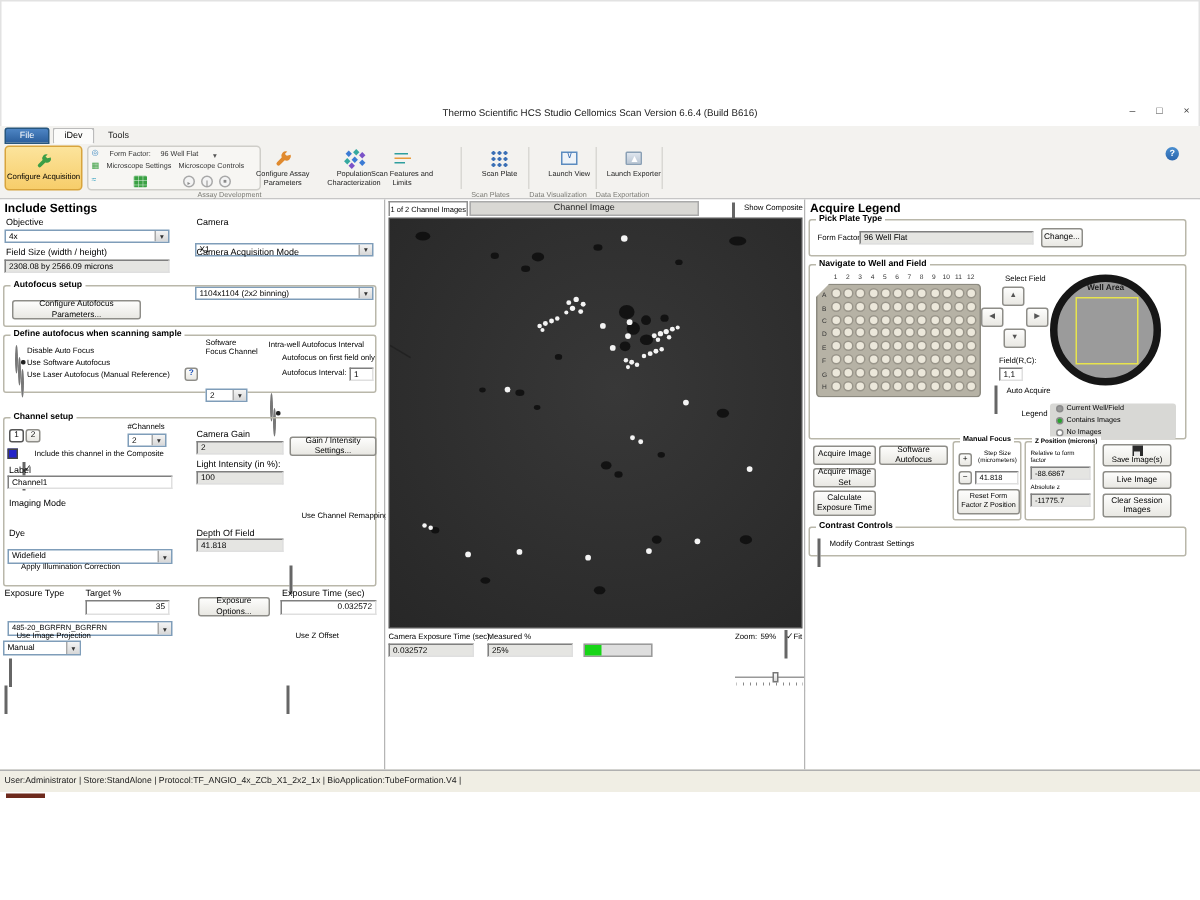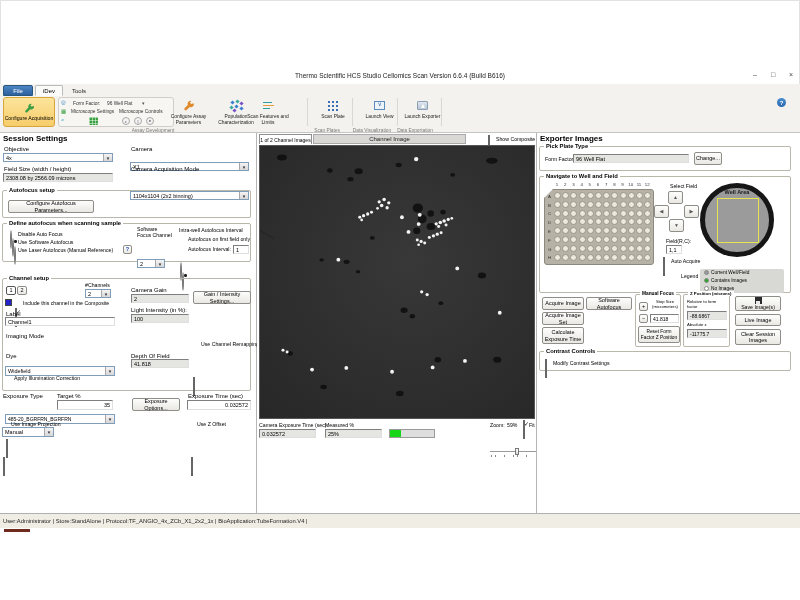--- a/index.html
+++ b/index.html
@@ -208,21 +208,21 @@
     <div class="abs vsep" style="left:441px;top:14px;height:28px"></div>
 
     <span class="abs grouplbl" style="left:153px;top:43.5px">Assay Development</span>
     <span class="abs grouplbl" style="left:327px;top:43.5px">Scan Plates</span>
     <span class="abs grouplbl" style="left:372px;top:43.5px">Data Visualization</span>
     <span class="abs grouplbl" style="left:415px;top:43.5px">Data Exportation</span>
     <div class="abs help-circle" style="left:777px;top:14px">?</div>
   </div>
 
   <div class="abs panel" style="left:0;top:133px;width:257px;height:380px;border-right:1px solid #b5b5b5">
-    <div class="abs p-title" style="left:3px;top:1px">Session Settings</div>
+    <div class="abs p-title" style="left:3px;top:1px">Include Settings</div>
 
     <span class="abs lbl" style="left:4px;top:13px">Objective</span>
     <div class="abs dd" style="left:3px;top:20px;width:110px;height:9px">
         <span>4x</span>
       </div>
     <span class="abs lbl" style="left:131px;top:13px">Camera</span>
     <div class="abs dd" style="left:130px;top:20px;width:119px;height:9px">
         <span>X1</span>
       </div>
 
@@ -401,21 +401,21 @@
     <span class="abs cb checked" style="left:264px;top:288px"></span>
     <span class="abs lbl5" style="left:272px;top:289px">Fit</span>
     <div class="abs slider" style="left:233px;top:297px;width:46px;height:9px">
       <div class="groove"></div>
       <div class="thumb" style="left:25px"></div>
       <div class="ticks"></div>
     </div>
   </div>
 
   <div class="abs panel" style="left:537px;top:133px;width:263px;height:380px">
-    <div class="abs p-title" style="left:3px;top:1px">Exporter Images</div>
+    <div class="abs p-title" style="left:3px;top:1px">Acquire Legend</div>
 
     <div class="abs gb" style="left:2px;top:13px;width:252px;height:25px">
       <span class="gb-title">Pick Plate Type</span>
       <span class="abs lbl5" style="left:5px;top:9px">Form Factor</span>
       <div class="abs ro" style="left:33px;top:7px;width:116px;height:9px">96 Well Flat</div>
       <div class="abs btn" style="left:154px;top:5px;width:28px;height:13px">Change...</div>
     </div>
 
     <div class="abs gb" style="left:2px;top:43px;width:252px;height:117px">
       <span class="gb-title">Navigate to Well and Field</span>

